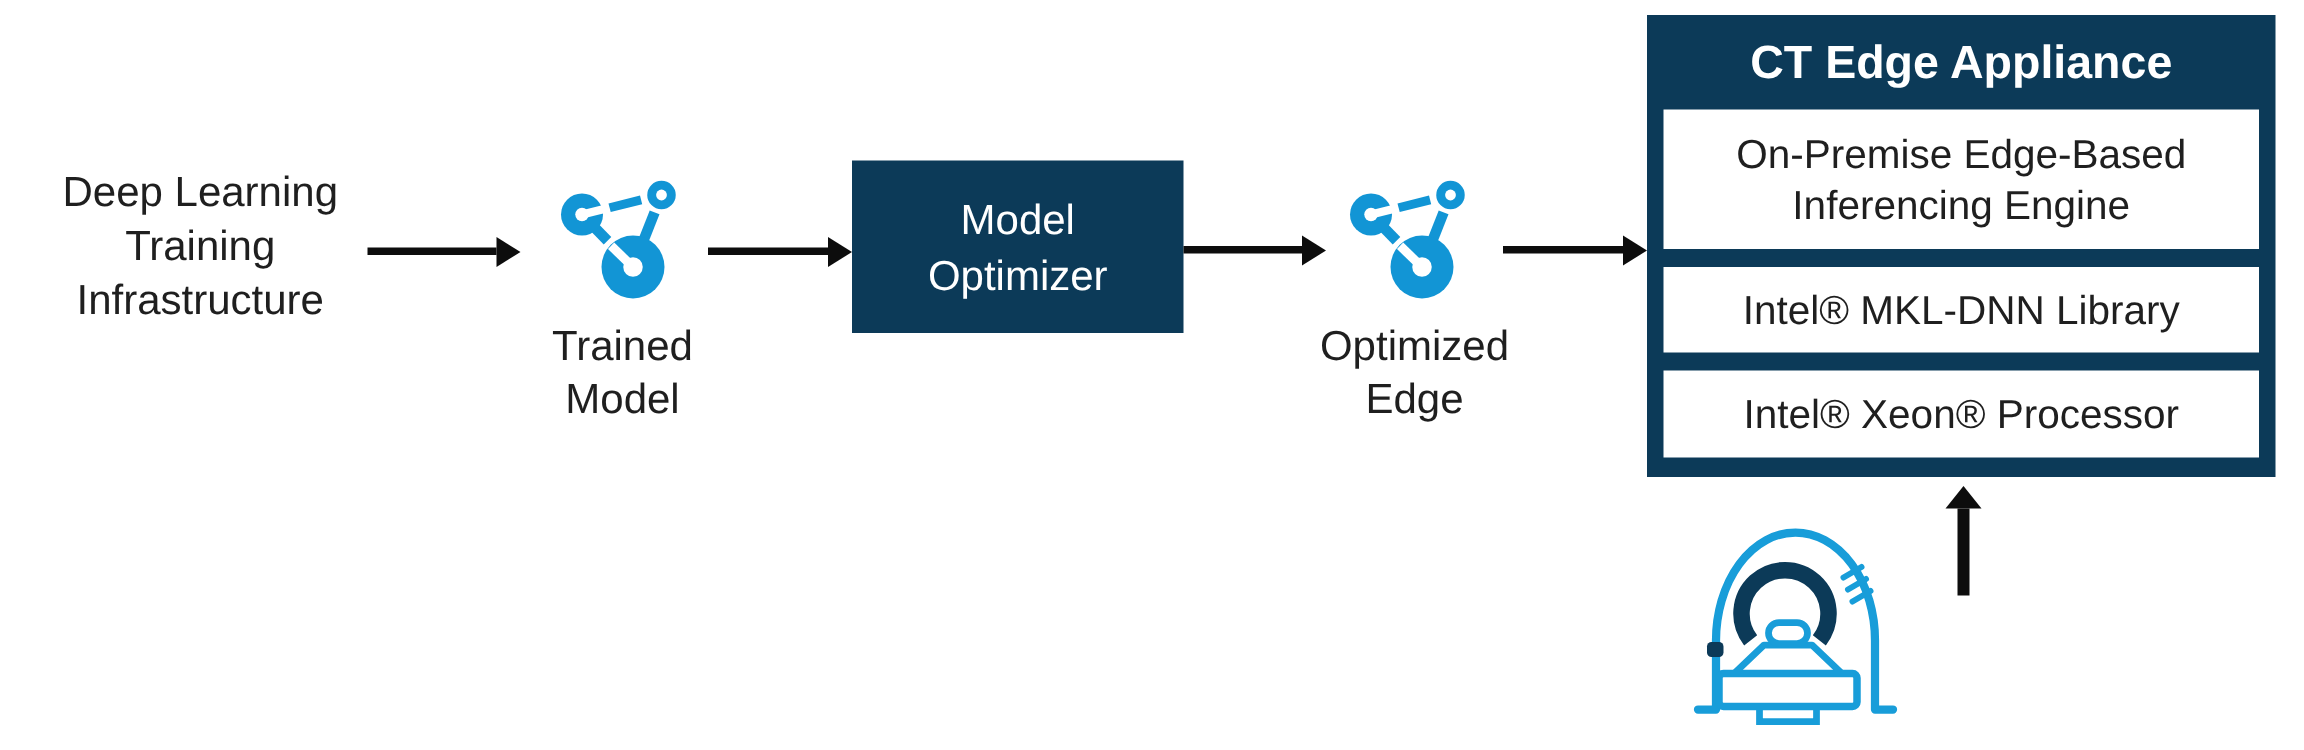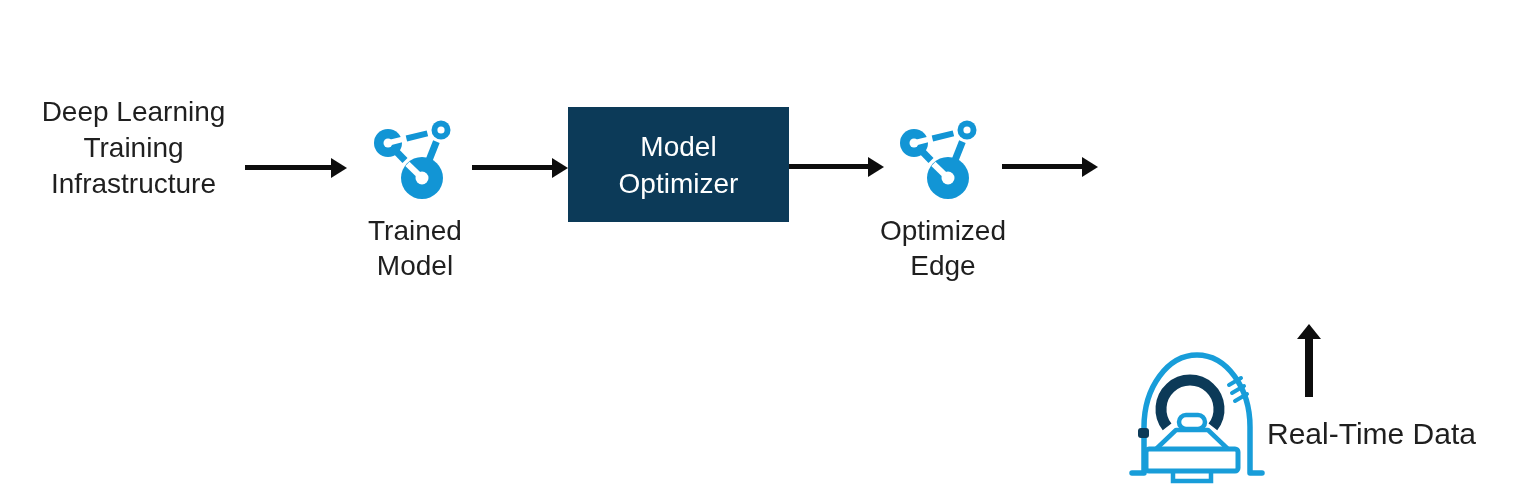--- a/index.html
+++ b/index.html
@@ -22,21 +22,21 @@
   .multiline { white-space: pre-line; }
 
   
   .node-label {
     position: absolute;
     color: var(--text-black);
     text-align: center;
     font-size: 28px;
     line-height: 36px;
   }
-  #src-label   { left: 0px;    top: 94px; width: 246px; padding-left: 21px; }
+  #src-label   { left: 0px;    top: 110px; width: 246px; padding-left: 21px; }
   #trained-label   { left: 340px; top: 213px; width: 150px; line-height: 35px; }
   #optimized-label { left: 864px; top: 213px; width: 158px; line-height: 35px; }
   #realtime-label  { left: 1267px; top: 416px; font-size: 30px; white-space: nowrap; }
 
   
   .arrow-h { position: absolute; height: 5px; background: var(--arrow-black); }
   .arrow-h::after {
     content: ""; position: absolute; left: 100%; top: 50%;
     transform: translateY(-50%);
     border-left: 16px solid var(--arrow-black);
@@ -142,20 +142,27 @@
     <circle cx="16" cy="27" r="4.5" fill="#fff"></circle>
     <circle cx="69" cy="14" r="9.5" fill="var(--icon-blue)"></circle>
     <circle cx="69" cy="14" r="3.6" fill="#fff"></circle>
   </svg>
 
   <div id="optimized-label" class="node-label multiline">Optimized
 Edge</div>
 
   <div id="arrow4" class="arrow-h"></div>
 
+  <div id="appliance">
+    <div id="appliance-title">CT Edge Appliance</div>
+    <div id="layer-0" class="layer multiline">On-Premise Edge-Based
+Inferencing Engine</div>
+    <div id="layer-1" class="layer">Intel® MKL-DNN Library</div>
+    <div id="layer-2" class="layer">Intel® Xeon® Processor</div>
+  </div>
 
   <div id="arrow-up" class="arrow-up"></div>
 
   <svg id="scanner-icon" width="150" height="150" viewBox="0 0 150 150">
 
     <path d="M10,126 h12 v-46 a53,72 0 0 1 106,0 v46 h12" fill="none" stroke="var(--scanner-blue)" stroke-width="5.5" stroke-linecap="round" stroke-linejoin="round"></path>
 
     <line x1="107" y1="38" x2="119" y2="31" stroke="var(--scanner-blue)" stroke-width="4" stroke-linecap="round"></line>
     <line x1="110" y1="46" x2="122" y2="39" stroke="var(--scanner-blue)" stroke-width="4" stroke-linecap="round"></line>
     <line x1="113" y1="54" x2="125" y2="47" stroke="var(--scanner-blue)" stroke-width="4" stroke-linecap="round"></line>
@@ -166,15 +173,14 @@
 
     <rect x="24" y="102" width="92" height="22" rx="3" fill="#fff" stroke="var(--scanner-blue)" stroke-width="5"></rect>
 
     <rect x="57" y="68" width="26" height="14" rx="7" fill="#fff" stroke="var(--scanner-blue)" stroke-width="4.5"></rect>
 
     <path d="M51,126 v8 h38 v-8" fill="none" stroke="var(--scanner-blue)" stroke-width="4.5"></path>
 
     <rect x="16" y="81" width="11" height="10" rx="3" fill="var(--navy)"></rect>
   </svg>
 
-  <div id="realtime-label" class="node-label">Real-Time Data</div>
 
 </div>
 
 </body></html>

